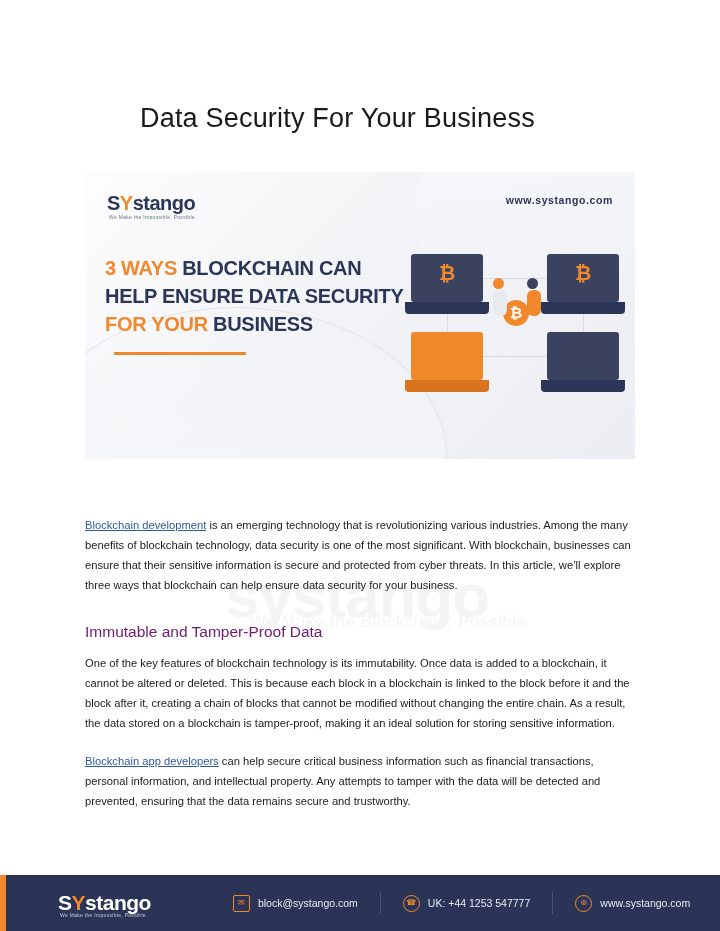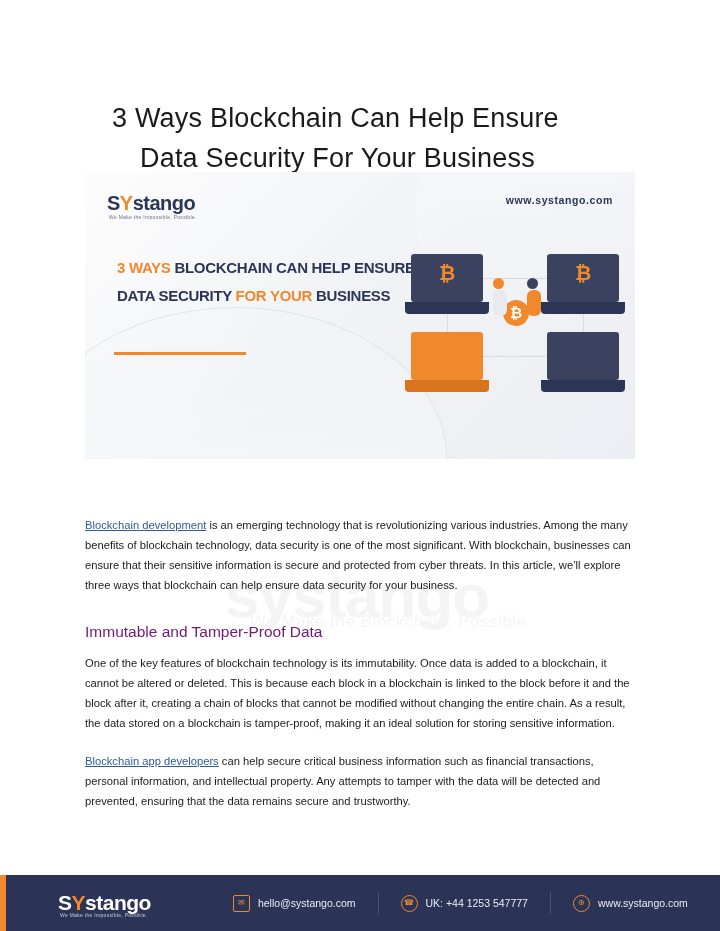--- a/index.html
+++ b/index.html
@@ -91,24 +91,24 @@
     right: 22px;
     top: 22px;
     font-size: 10.5px;
     font-weight: bold;
     color: #2b3557;
     letter-spacing: 0.6px;
   }
 
   .hero-head {
     position: absolute;
-    left: 32px;
+    left: 20px;
     top: 82px;
     width: 300px;
-    font-size: 15px;
+    font-size: 20px;
     line-height: 28px;
     font-weight: bold;
     letter-spacing: -0.3px;
     color: #3a4260;
   }
   .hero-head .orange { color: #f1882c; }
   .hero-head .dark   { color: #2b3557; }
   .hero-underline {
     position: absolute;
     left: 29px;
@@ -285,21 +285,20 @@
   .f-ico.sq {
     border-radius: 2px;
   }
 </style>
 </head>
 <body>
 
 <div class="page">
 
   <h1 class="title">
-    <span>3 Ways Blockchain Can Help Ensure</span>
     <span class="l2">Data Security For Your Business</span>
   </h1>
 
   <div class="hero">
     <div class="swoosh1"></div>
     <div class="swoosh2"></div>
 
     <div class="hero-logo">
       <span>S</span><span class="y">Y</span><span>stango</span>
     </div>
@@ -372,21 +371,21 @@
     <div class="accent"></div>
 
     <div class="f-logo">
       <span>S</span><span class="y">Y</span><span>stango</span>
     </div>
     <div class="f-logo-sub">We Make the Impossible, Possible.</div>
 
     <div class="f-items">
       <div class="f-item">
         <span class="f-ico sq">✉</span>
-        <span>hello@systango.com</span>
+        <span>block@systango.com</span>
       </div>
       <div class="f-sep"></div>
       <div class="f-item">
         <span class="f-ico">☎</span>
         <span>UK: +44 1253 547777</span>
       </div>
       <div class="f-sep"></div>
       <div class="f-item">
         <span class="f-ico">⊕</span>
         <span>www.systango.com</span>

